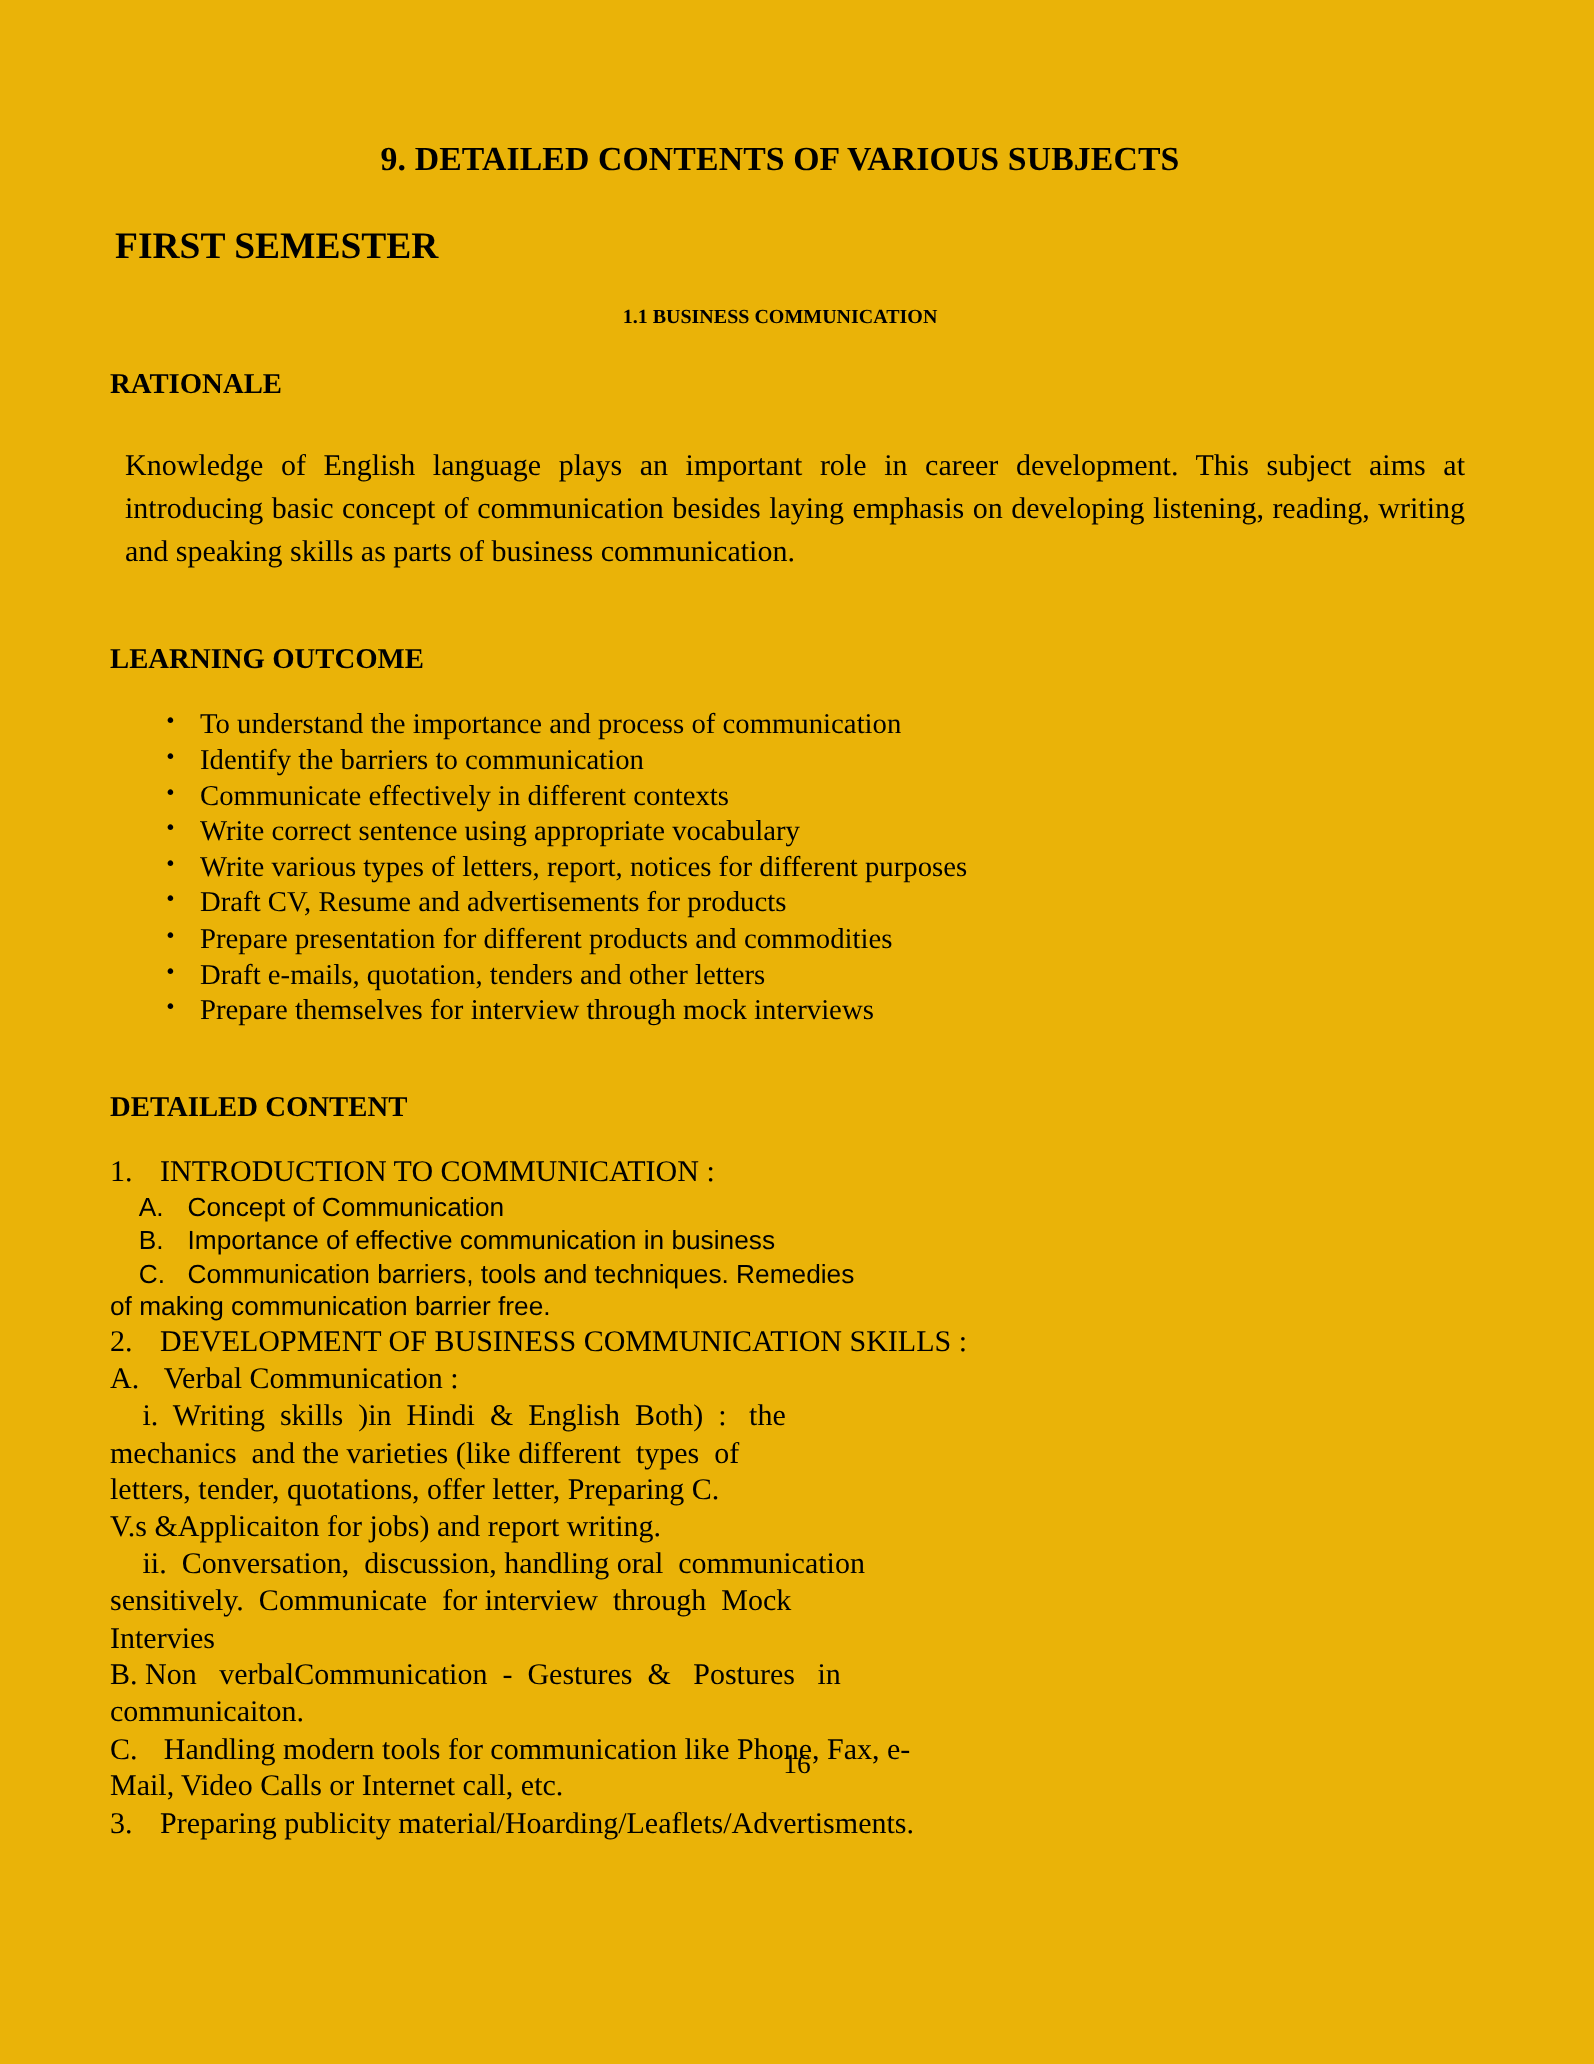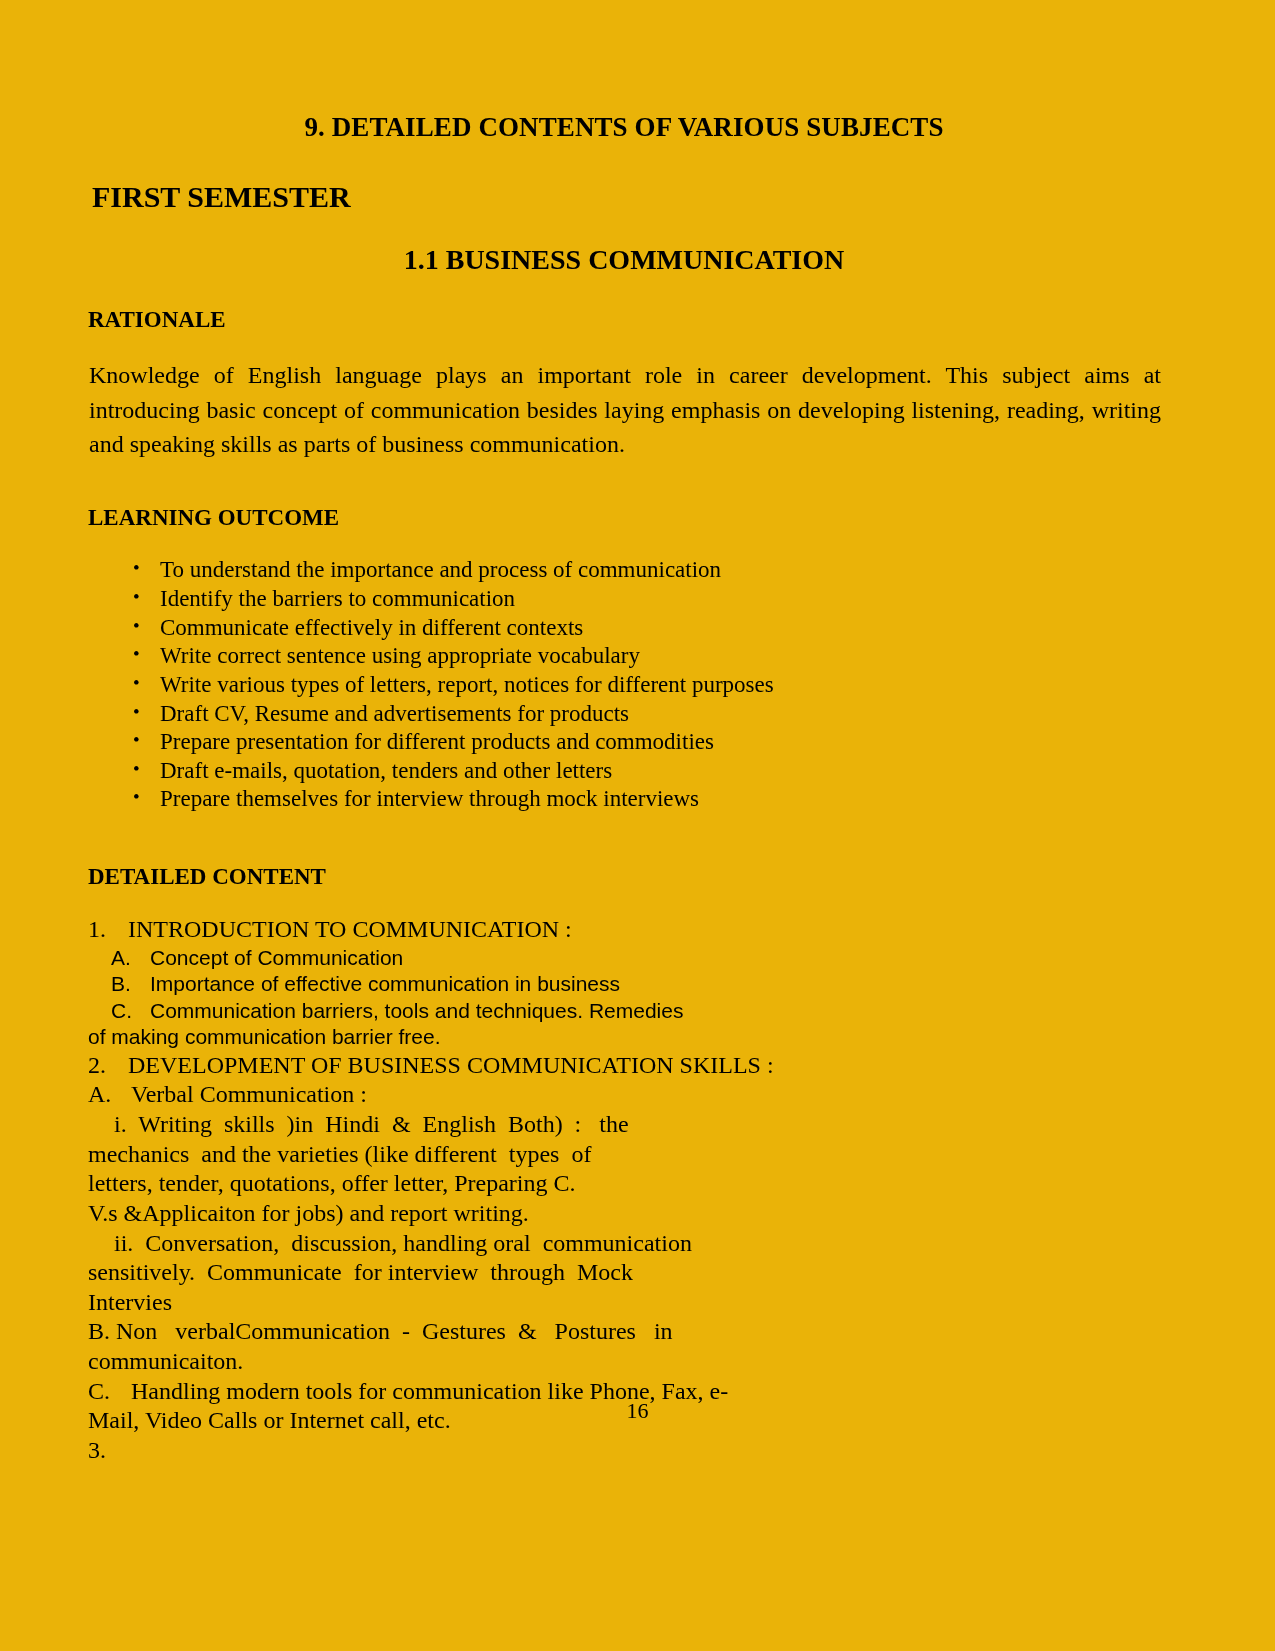--- a/index.html
+++ b/index.html
@@ -40,42 +40,42 @@
   }
   .semester-title {
     font-size: 30px;
     font-weight: bold;
     margin: 4px;
     padding-top: 33px;
     line-height: 1.1;
   }
   .subject-title {
     text-align: center;
-    font-size: 28px;
+    font-size: 16px;
     font-weight: bold;
     margin: 0;
     padding-top: 28px;
     line-height: 1.1;
   }
   .section-head {
     font-size: 23px;
     font-weight: bold;
     margin: 0;
     line-height: 1.1;
   }
   .section-head.rationale { padding-top: 32px; }
   .section-head.learning  { padding-top: 42px; }
   .section-head.detailed  { padding-top: 50px; }
 
   
   .rationale-body {
     font-size: 24px;
     text-align: justify;
     line-height: 1.45;
-    margin: 1px;
+    margin: 12px;
     padding-top: 24px;
     width: 1072px;
   }
 
   
   .outcome-list {
     list-style: none;
     margin: 0;
     padding: 26px 0 0 0;
   }
@@ -218,19 +218,19 @@
       <p class="just-block w2 nowrapline"><span class="roman-indent"></span><span>ii.</span>&nbsp; <span>Conversation,  discussion, handling oral  communication</span></p>
       <p class="ln serif-line nowrapline">sensitively.  Communicate  for interview  through  Mock</p>
       <p class="ln serif-line nowrapline">Intervies</p>
 
       <p class="just-block w3 nowrapline"><span>B.</span> <span>Non   verbalCommunication  -  Gestures  &amp;   Postures   in</span></p>
       <p class="ln serif-line nowrapline">communicaiton.</p>
 
       <p class="ln serif-line alpha-flat"><span class="marker">C.</span><span>Handling modern tools for communication like Phone, Fax,  e-</span></p>
       <p class="ln serif-line nowrapline">Mail, Video Calls or Internet call, etc.</p>
 
-      <p class="ln serif-line num-item"><span class="marker">3.</span></p>
+      <p class="ln serif-line num-item"><span class="marker">3.</span><span>Preparing publicity material/Hoarding/Leaflets/Advertisments.</span></p>
 
     </div>
   </div>
 
   <div class="page-number">16</div>
 </div>
 
 </body></html>

